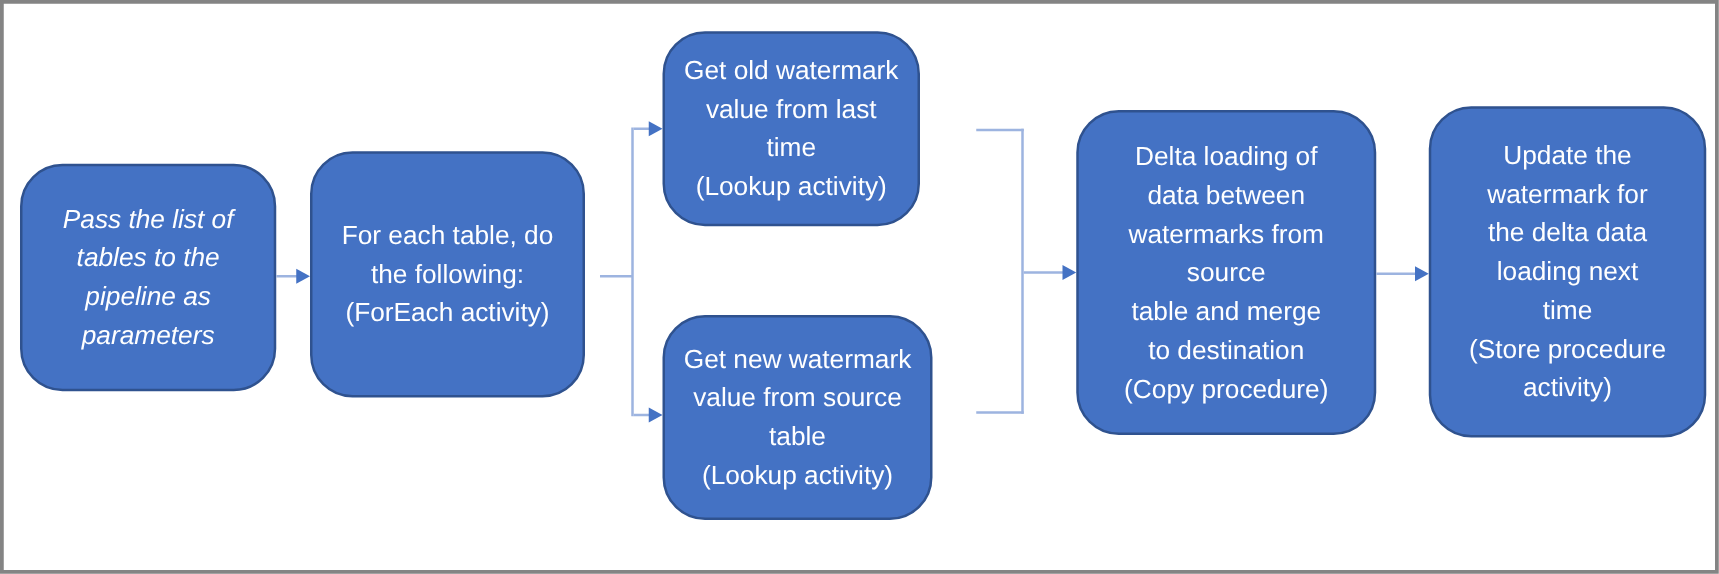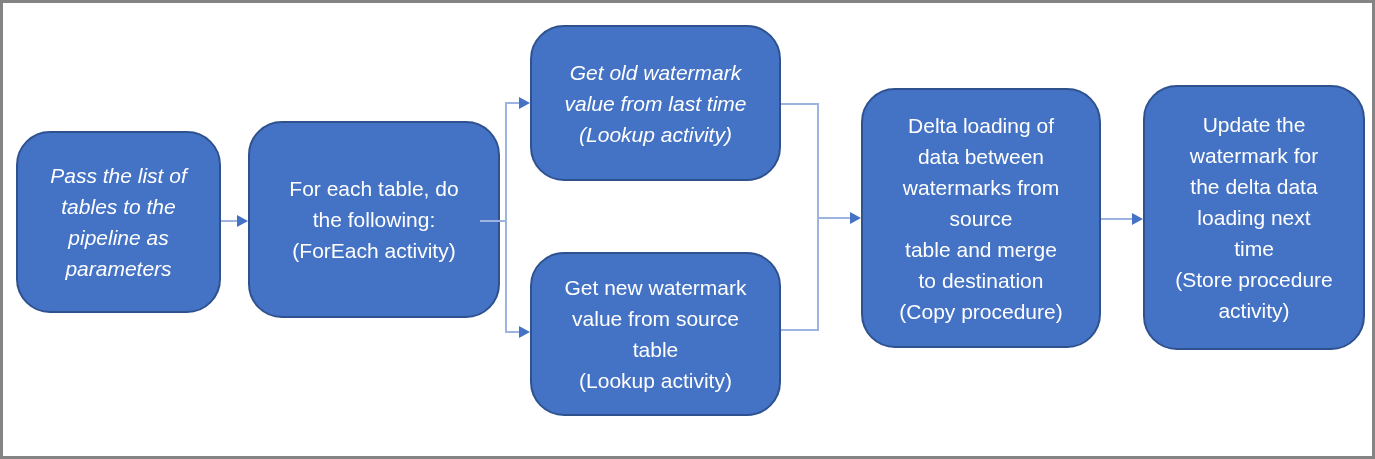--- a/index.html
+++ b/index.html
@@ -35,23 +35,23 @@
     padding: 6px 10px;
   }
   .node-text {
     color: var(--text-color);
     font-size: 21px;
     line-height: 31px;
     text-align: center;
     white-space: pre-line;
   }
   .n1 { left: 13px;   top: 128px; width: 205px; height: 182px; font-style: italic; }
-  .n2 { left: 245px;  top: 118px; width: 252px; height: 197px; }
-  .n3 { left: 527px;  top: 22px;  width: 251px; height: 156px; font-style: italic; }
-  .n4 { left: 527px;  top: 249px; width: 251px; height: 164px; }
+  .n2 { left: 245px;  top: 118px; width: 220px; height: 197px; }
+  .n3 { left: 527px;  top: 22px;  width: 206px; height: 156px; }
+  .n4 { left: 527px;  top: 249px; width: 216px; height: 164px; }
   .n5 { left: 858px;  top: 85px;  width: 240px; height: 260px; }
   .n6 { left: 1140px; top: 82px;  width: 222px; height: 265px; }
 
   .hline {
     position: absolute;
     height: 2px;
     background: var(--connector-color);
   }
   .vline {
     position: absolute;

